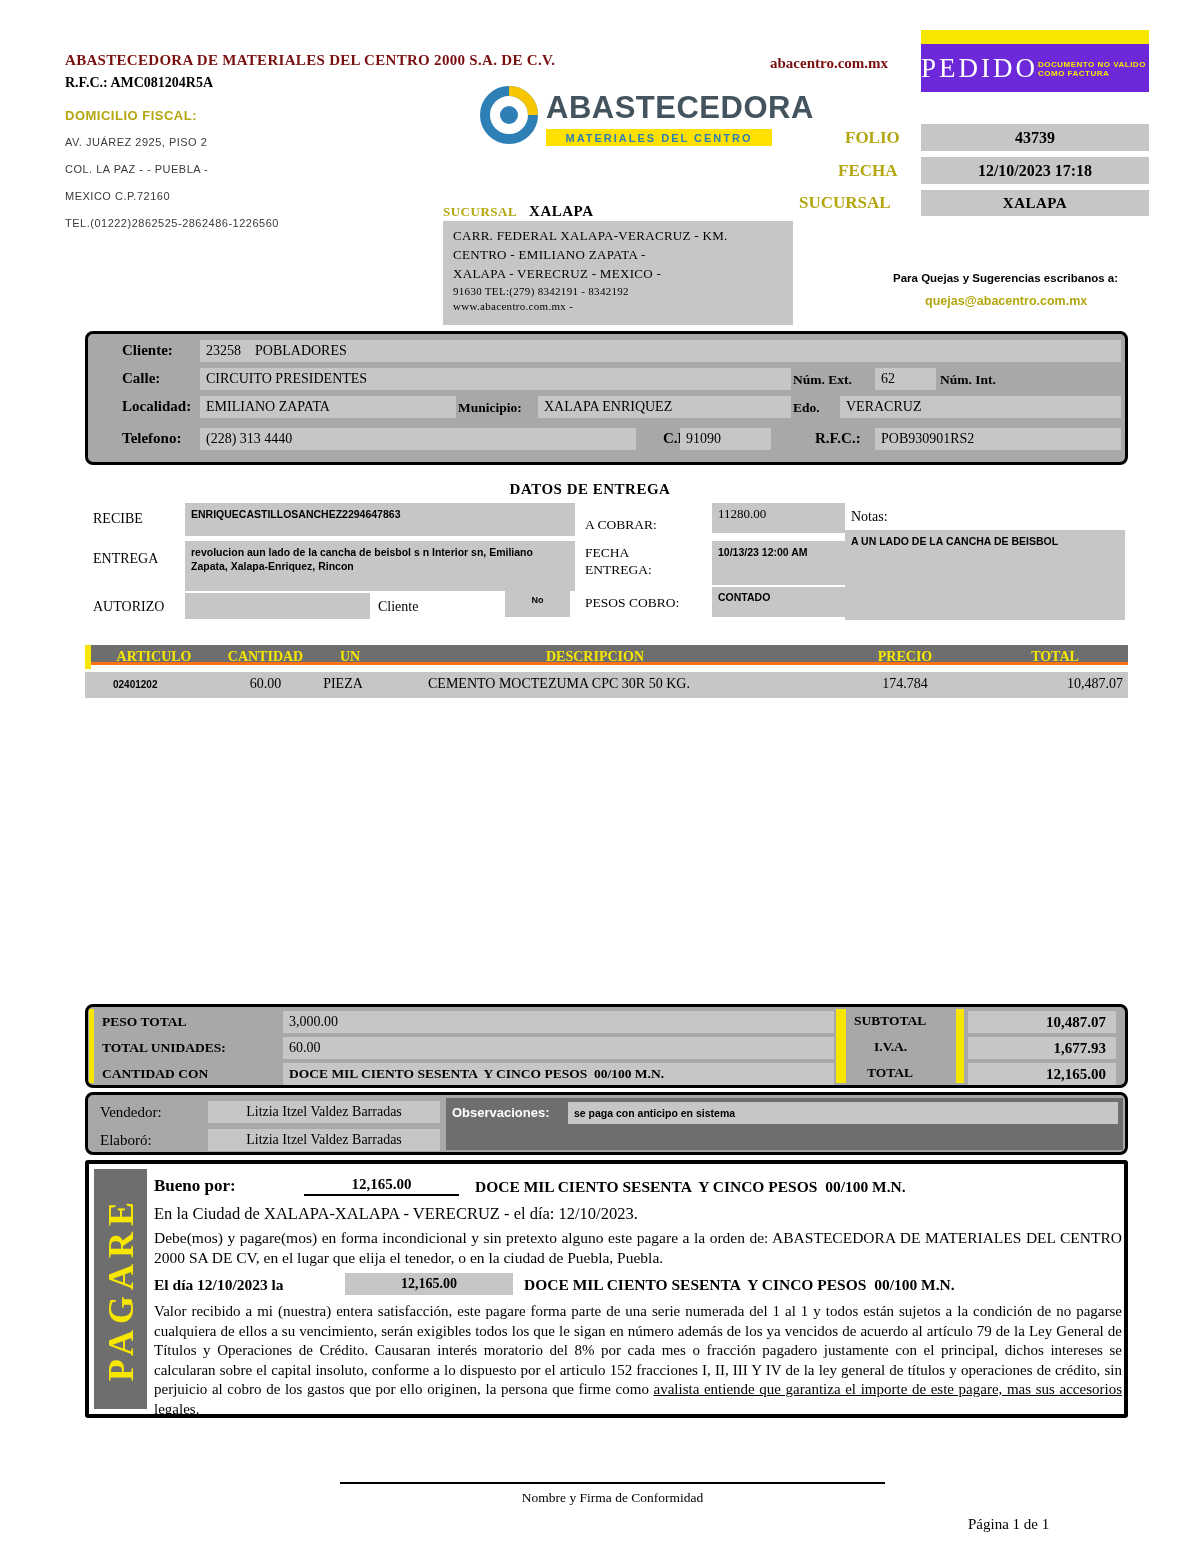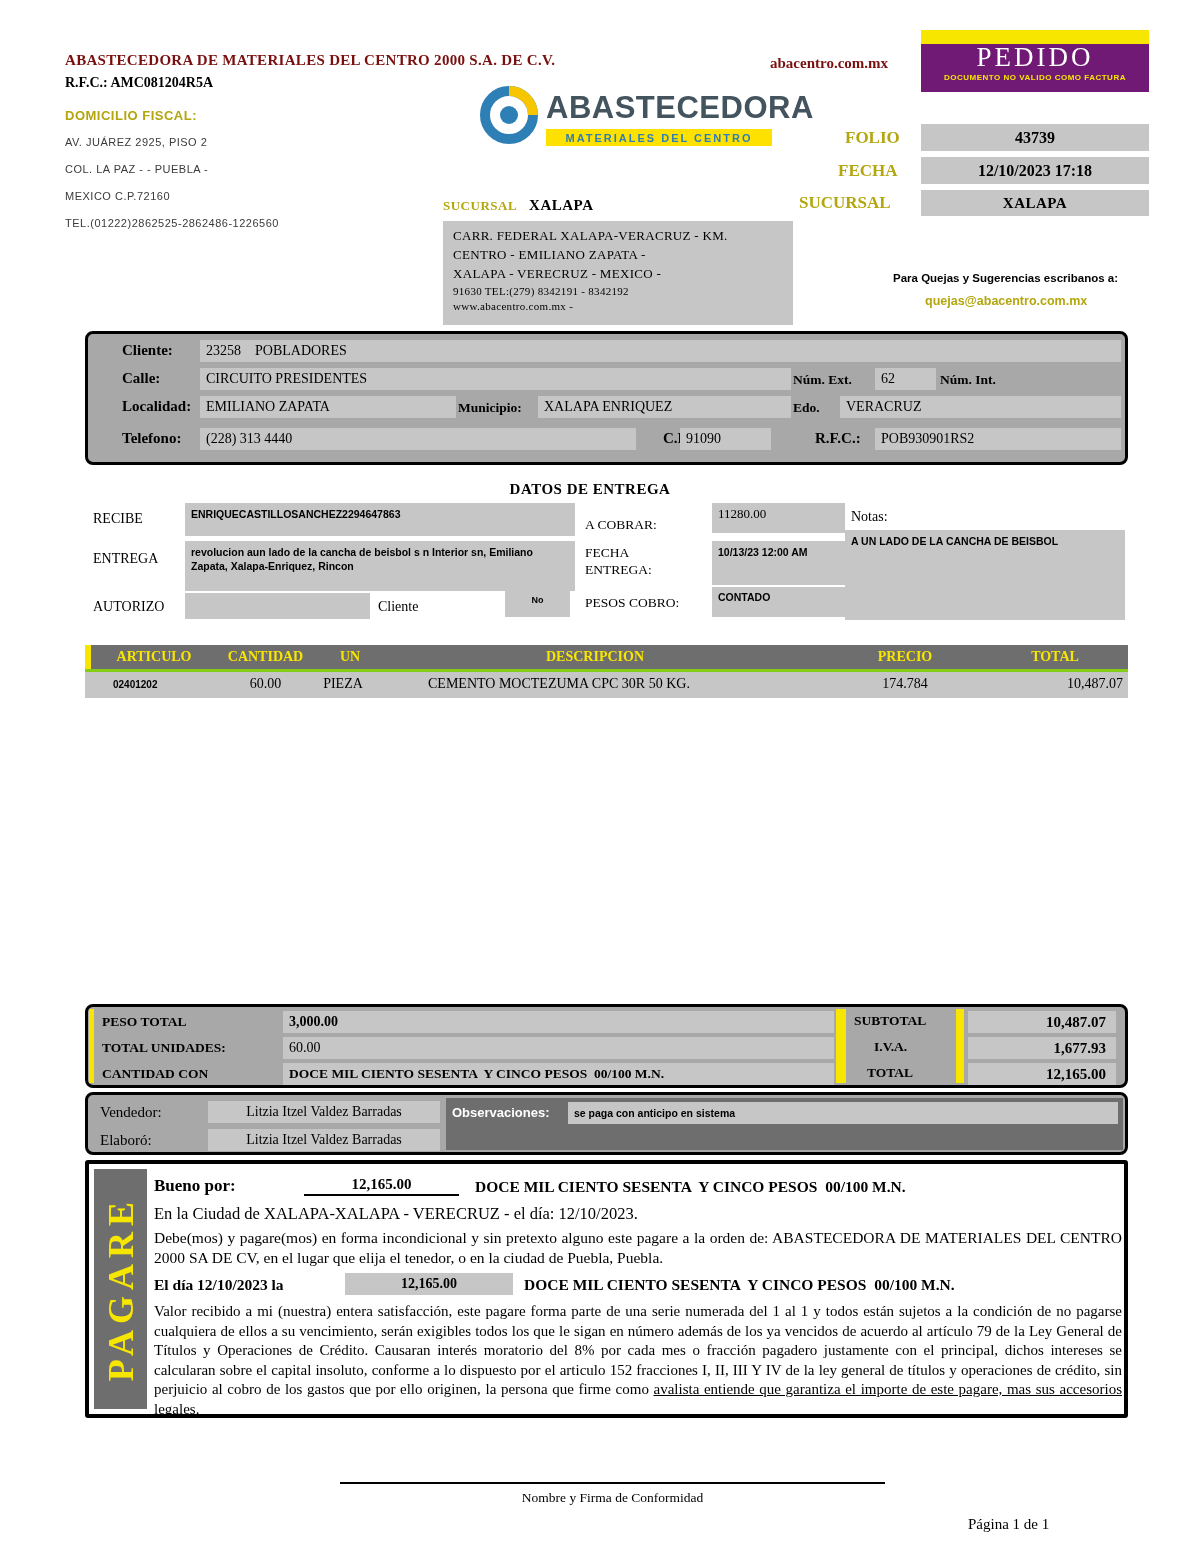--- a/index.html
+++ b/index.html
@@ -45,35 +45,35 @@
       <circle cx="31" cy="31" r="24" fill="none" stroke="#2d7fb5" stroke-width="10"></circle>
       <path d="M31 7 a24 24 0 0 1 24 24" fill="none" stroke="#f7c600" stroke-width="10"></path>
       <circle cx="31" cy="31" r="9" fill="#2d7fb5"></circle>
     </svg>
   </div>
   <div class="abs sans" style="left:546px;top:90px;font-size:31px;font-weight:800;color:#44545f;letter-spacing:.5px;">ABASTECEDORA</div>
   <div class="abs sans ctr" style="left:546px;top:129px;width:226px;height:17px;background:#ffe100;color:#2d7fb5;font-size:11px;font-weight:bold;letter-spacing:2px;">MATERIALES DEL CENTRO</div>
 
   <div class="abs yellowbar" style="left:921px;top:30px;width:228px;height:14px;"></div>
   <div class="abs b red" style="left:770px;top:55px;font-size:15px;">abacentro.com.mx</div>
-  <div class="abs" style="left:921px;top:44px;width:228px;height:48px;background:#701a75;display:flex;flex-direction:column;align-items:center;">
+  <div class="abs" style="left:921px;top:44px;width:228px;height:48px;background:#6d28d9;display:flex;flex-direction:row;align-items:center;justify-content:center;">
     <div style="color:#fff;font-size:27px;letter-spacing:3px;line-height:1;">PEDIDO</div>
     <div class="sans b" style="color:#f7e600;font-size:8px;letter-spacing:.5px;margin-top:2px;">DOCUMENTO NO VALIDO COMO FACTURA</div>
   </div>
 
   <div class="abs b olive" style="left:845px;top:128px;font-size:17px;">FOLIO</div>
   <div class="abs field ctr b" style="left:921px;top:124px;width:228px;height:27px;font-size:16px;">43739</div>
 
   <div class="abs b olive" style="left:838px;top:161px;font-size:17px;">FECHA</div>
   <div class="abs field ctr b" style="left:921px;top:157px;width:228px;height:27px;font-size:16px;">12/10/2023 17:18</div>
 
   <div class="abs b olive" style="left:799px;top:193px;font-size:17px;">SUCURSAL</div>
   <div class="abs field ctr b" style="left:921px;top:190px;width:228px;height:26px;font-size:15px;letter-spacing:.5px;">XALAPA</div>
 
-  <div class="abs" style="left:443px;top:196px;font-family:Liberation Serif, serif;">
+  <div class="abs" style="left:443px;top:202px;font-family:Liberation Serif, serif;">
     <span class="b olive" style="font-size:13px;letter-spacing:.5px;">SUCURSAL</span>
     <span class="b" style="font-size:15px;margin-left:8px;letter-spacing:.5px;">XALAPA</span>
   </div>
   <div class="abs field" style="left:443px;top:221px;width:350px;height:104px;padding:6px 10px;box-sizing:border-box;">
     <div style="font-size:13px;letter-spacing:.3px;line-height:1.45;">CARR. FEDERAL XALAPA-VERACRUZ  - KM.</div>
     <div style="font-size:13px;letter-spacing:.3px;line-height:1.45;">CENTRO -   EMILIANO ZAPATA -</div>
     <div style="font-size:13px;letter-spacing:.3px;line-height:1.45;">XALAPA - VERECRUZ -  MEXICO -</div>
     <div style="font-size:11px;letter-spacing:.3px;line-height:1.45;">91630 TEL:(279) 8342191 - 8342192</div>
     <div style="font-size:11px;letter-spacing:.3px;line-height:1.45;">www.abacentro.com.mx -</div>
   </div>
@@ -124,42 +124,42 @@
   <div class="abs field smallbold" style="left:712px;top:541px;width:133px;height:44px;padding:4px 6px;box-sizing:border-box;">10/13/23 12:00 AM</div>
 
   <div class="abs" style="left:93px;top:599px;font-size:14px;">AUTORIZO</div>
   <div class="abs field" style="left:185px;top:593px;width:185px;height:26px;"></div>
   <div class="abs" style="left:378px;top:599px;font-size:14px;">Cliente</div>
   <div class="abs field sans b" style="left:505px;top:591px;width:65px;height:26px;font-size:9px;display:flex;align-items:flex-start;justify-content:center;padding-top:4px;box-sizing:border-box;">No</div>
 
   <div class="abs" style="left:585px;top:595px;font-size:13.5px;">PESOS COBRO:</div>
   <div class="abs field smallbold" style="left:712px;top:587px;width:133px;height:30px;padding:3px 6px;box-sizing:border-box;">CONTADO</div>
 
-  <div class="abs darkpanel" style="left:85px;top:645px;width:1043px;height:27px;border-bottom:3px solid #84cc16;box-sizing:border-box;">
+  <div class="abs darkpanel" style="left:85px;top:645px;width:1043px;height:20px;border-bottom:3px solid #f97316;box-sizing:border-box;">
     <div class="abs yellowbar" style="left:0;top:0;width:6px;height:24px;"></div>
     <div class="abs b ctr" style="left:14px;top:0;width:110px;height:24px;color:#f7e600;font-size:14px;">ARTICULO</div>
     <div class="abs b ctr" style="left:128px;top:0;width:105px;height:24px;color:#f7e600;font-size:14px;">CANTIDAD</div>
     <div class="abs b ctr" style="left:240px;top:0;width:50px;height:24px;color:#f7e600;font-size:14px;">UN</div>
     <div class="abs b ctr" style="left:430px;top:0;width:160px;height:24px;color:#f7e600;font-size:14px;">DESCRIPCION</div>
     <div class="abs b ctr" style="left:770px;top:0;width:100px;height:24px;color:#f7e600;font-size:14px;">PRECIO</div>
     <div class="abs b ctr" style="left:920px;top:0;width:100px;height:24px;color:#f7e600;font-size:14px;">TOTAL</div>
   </div>
   <div class="abs field" style="left:85px;top:672px;width:1043px;height:26px;">
     <div class="abs sans b" style="left:28px;top:7px;font-size:10px;">02401202</div>
     <div class="abs ctr" style="left:128px;top:0;width:105px;height:24px;font-size:14px;">60.00</div>
     <div class="abs ctr" style="left:218px;top:0;width:80px;height:24px;font-size:14px;">PIEZA</div>
     <div class="abs vctr" style="left:343px;top:0;height:24px;font-size:14px;">CEMENTO MOCTEZUMA CPC 30R 50 KG.</div>
     <div class="abs ctr" style="left:770px;top:0;width:100px;height:24px;font-size:14px;">174.784</div>
     <div class="abs vctr" style="left:930px;top:0;width:108px;height:24px;font-size:14px;justify-content:flex-end;">10,487.07</div>
   </div>
 
   <div class="abs box" style="left:85px;top:1004px;width:1043px;height:84px;box-sizing:border-box;">
     <div class="abs yellowbar" style="left:1px;top:2px;width:5px;height:74px;"></div>
     <div class="abs b" style="left:14px;top:7px;font-size:13.5px;">PESO TOTAL</div>
-    <div class="abs field val" style="left:195px;top:4px;width:545px;height:22px;font-weight:bold;">3,000.00</div>
+    <div class="abs field val" style="left:195px;top:4px;width:545px;height:22px;">3,000.00</div>
     <div class="abs b" style="left:14px;top:33px;font-size:13.5px;">TOTAL UNIDADES:</div>
     <div class="abs field val" style="left:195px;top:30px;width:545px;height:22px;">60.00</div>
     <div class="abs b" style="left:14px;top:59px;font-size:13.5px;">CANTIDAD CON</div>
     <div class="abs field val b pre" style="left:195px;top:56px;width:545px;height:22px;font-size:13.5px;">DOCE MIL CIENTO SESENTA  Y CINCO PESOS  00/100 M.N.</div>
 
     <div class="abs yellowbar" style="left:748px;top:2px;width:10px;height:74px;"></div>
 
     <div class="abs b" style="left:766px;top:6px;font-size:13.5px;">SUBTOTAL</div>
     <div class="abs b" style="left:786px;top:32px;font-size:13.5px;">I.V.A.</div>
     <div class="abs b" style="left:779px;top:58px;font-size:13.5px;">TOTAL</div>

